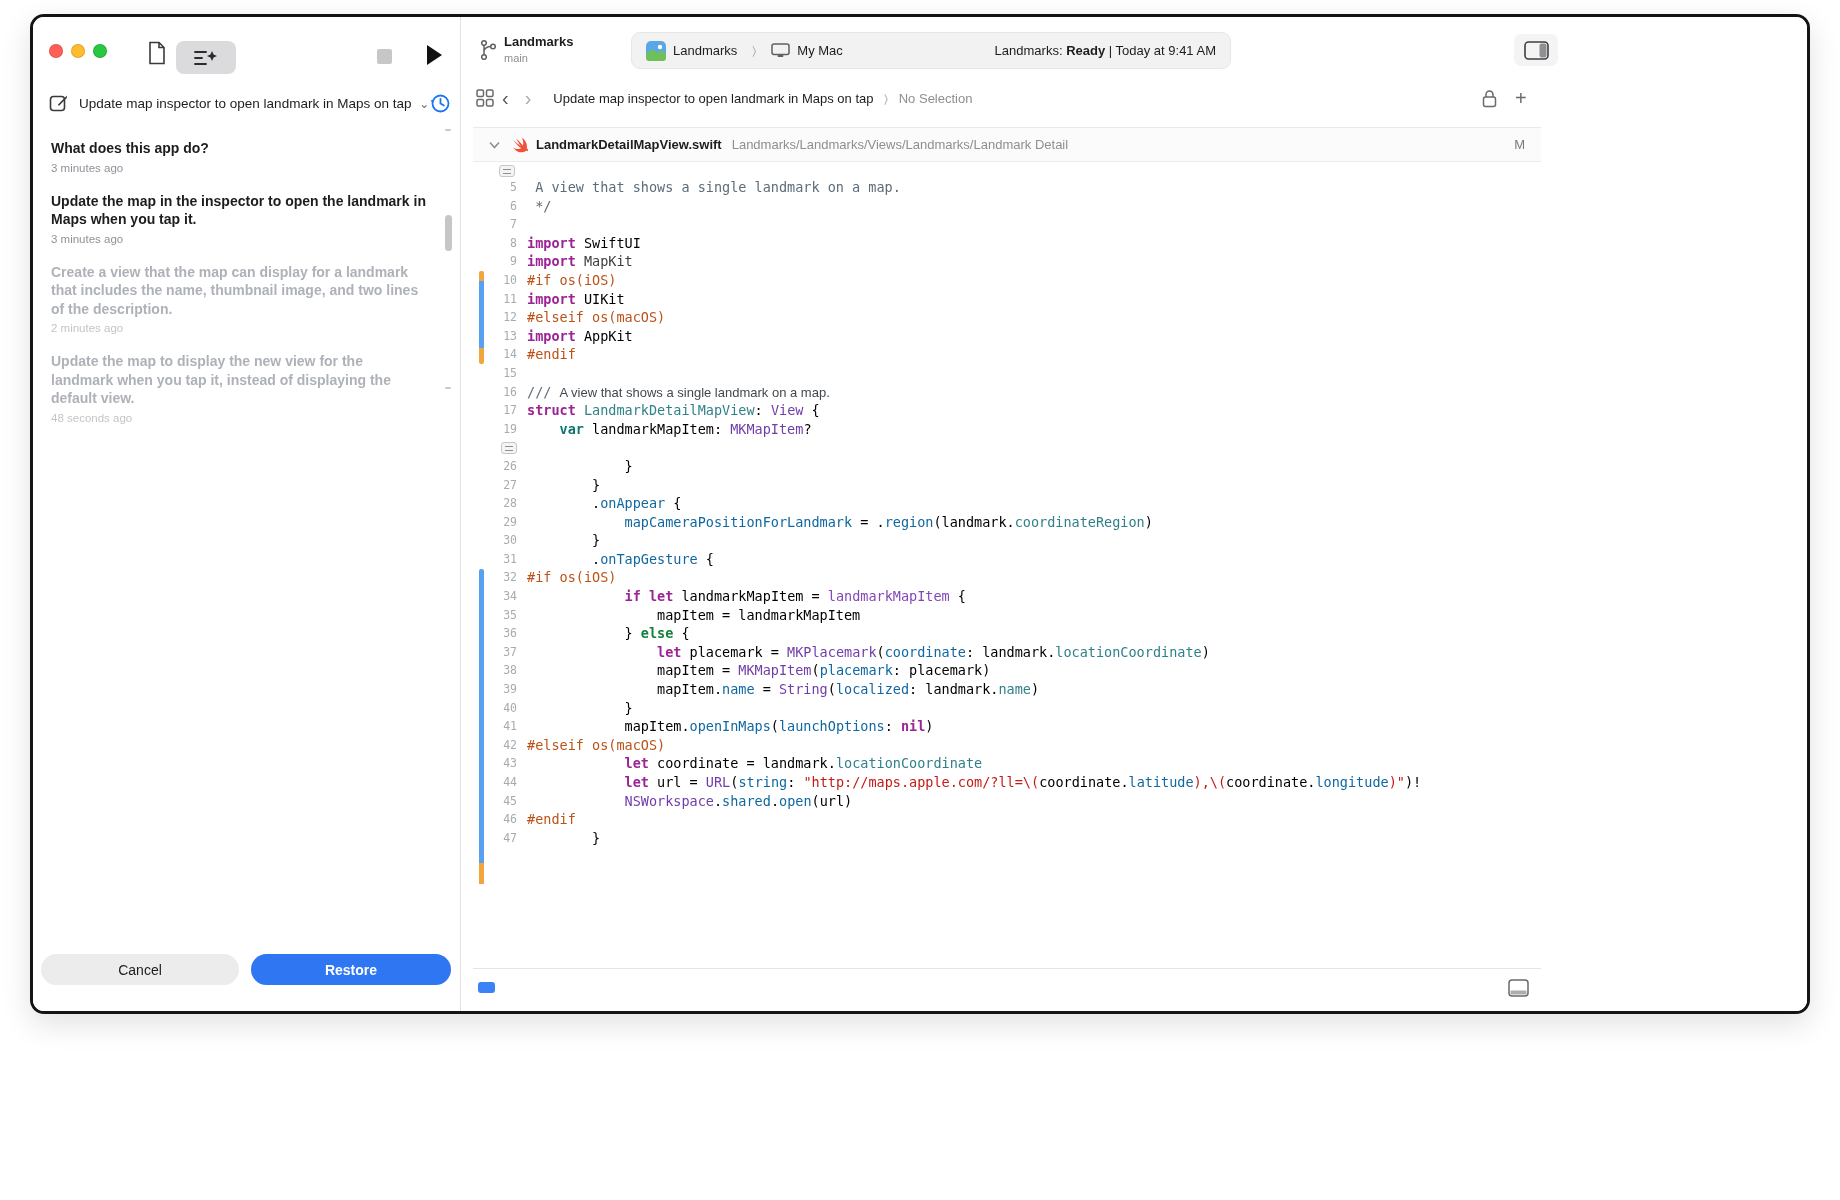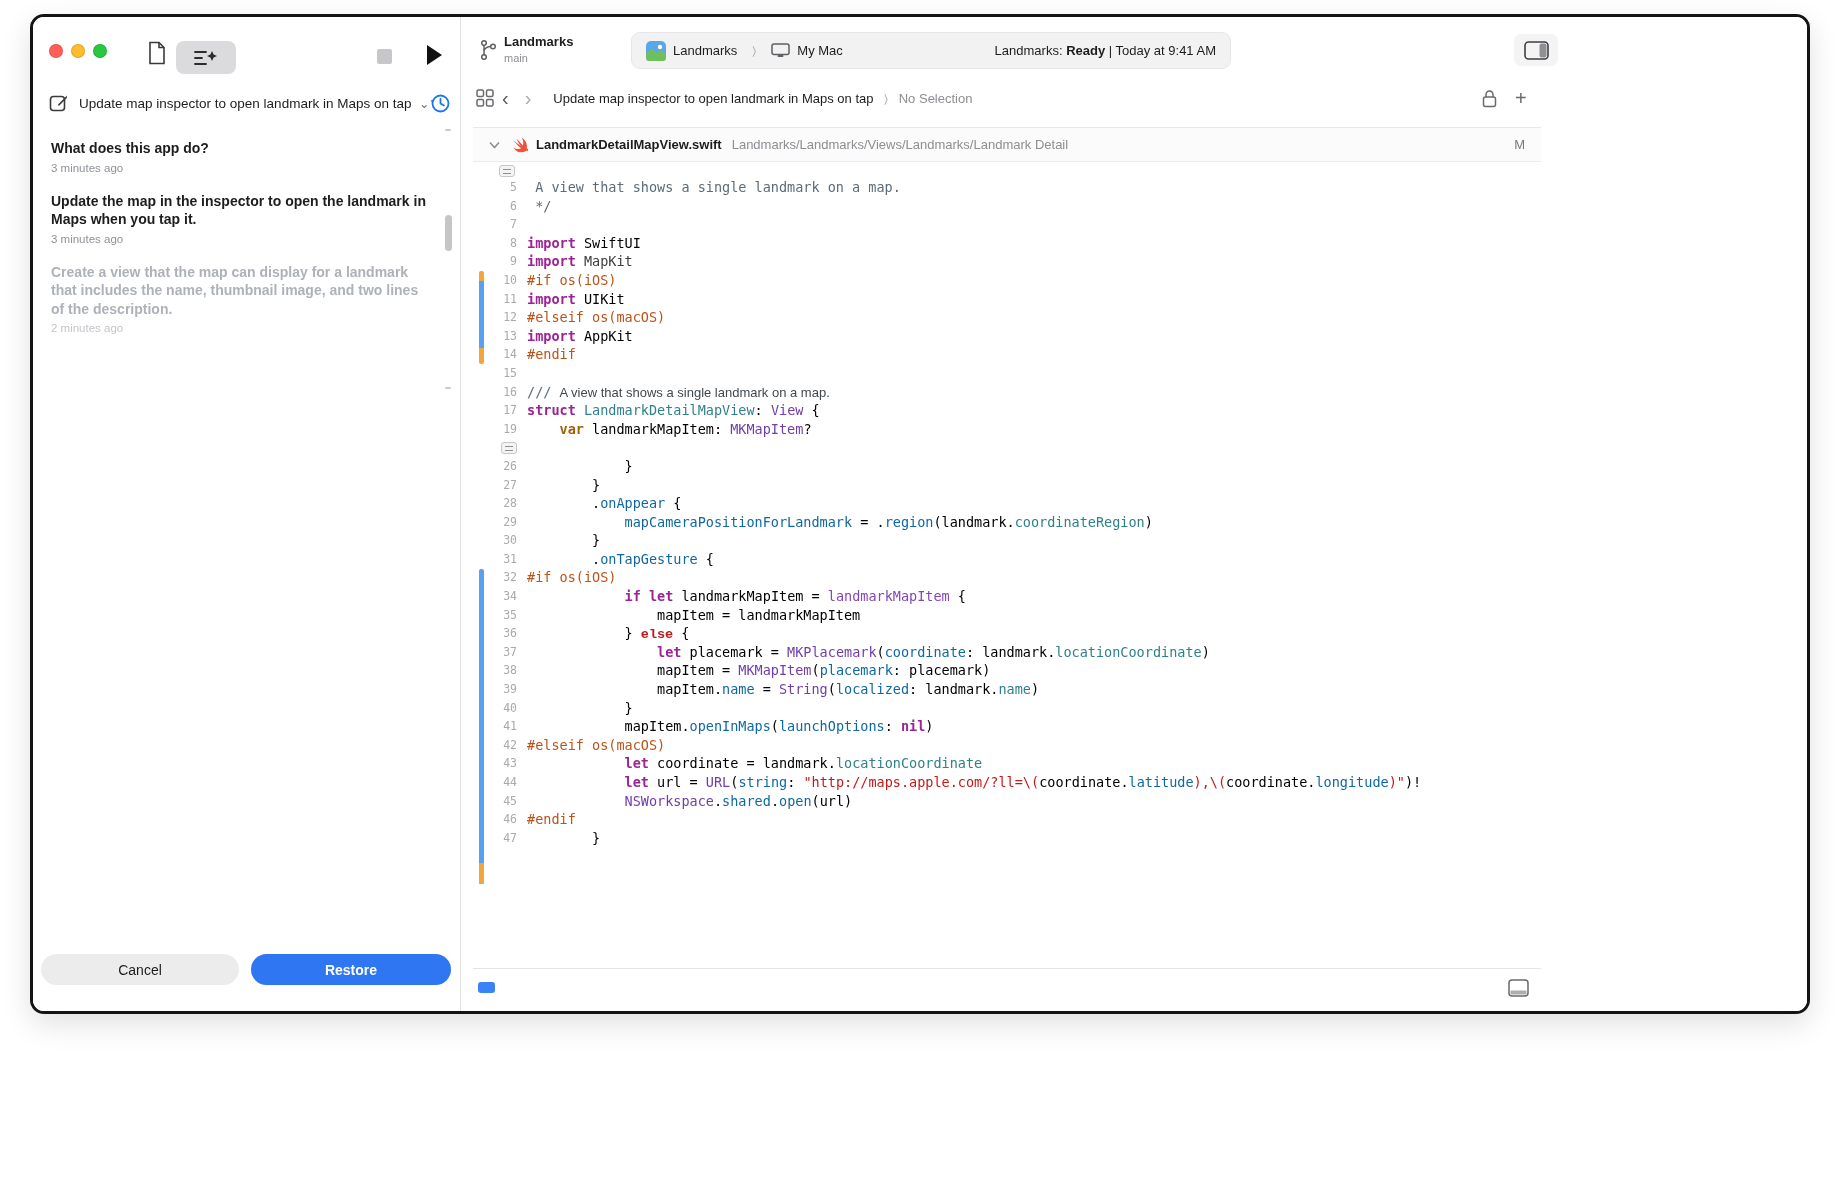--- a/index.html
+++ b/index.html
@@ -142,20 +142,24 @@
           <div class="msg-time">3 minutes ago</div>
         </div>
         <div class="msg">
           <div class="msg-text">Update the map in the inspector to open the landmark in Maps when you tap it.</div>
           <div class="msg-time">3 minutes ago</div>
         </div>
         <div class="msg dimmed">
           <div class="msg-text">Create a view that the map can display for a landmark that includes the name, thumbnail image, and two lines of the description.</div>
           <div class="msg-time">2 minutes ago</div>
         </div>
+        <div class="msg dimmed">
+          <div class="msg-text">Update the map to display the new view for the landmark when you tap it, instead of displaying the default view.</div>
+          <div class="msg-time">48 seconds ago</div>
+        </div>
       </div>
 
     <span class="sb-tick" style="top:112px"></span>
     <span class="sb-tick" style="top:370px"></span>
     <span class="sb-scroll-thumb"></span>
 
     <div class="btn btn-cancel">Cancel</div>
     <div class="btn btn-restore">Restore</div>
   </div>
 
@@ -258,32 +262,32 @@
             <div class="code-row"><span class="gutter-num">8</span><span class="code-text"><span style="color: rgb(155, 35, 147); font-weight: 700;">import</span><span style="color: rgb(0, 0, 0);"> SwiftUI</span></span></div>
             <div class="code-row"><span class="gutter-num">9</span><span class="code-text"><span style="color: rgb(155, 35, 147); font-weight: 700;">import</span><span style="color: #404040;"> MapKit</span></span></div>
             <div class="code-row"><span class="gutter-num">10</span><span class="code-text"><span style="color: rgb(187, 82, 23);">#if os(iOS)</span></span></div>
             <div class="code-row"><span class="gutter-num">11</span><span class="code-text"><span style="color: rgb(155, 35, 147); font-weight: 700;">import</span><span style="color: rgb(0, 0, 0);"> UIKit</span></span></div>
             <div class="code-row"><span class="gutter-num">12</span><span class="code-text"><span style="color: rgb(187, 82, 23);">#elseif os(macOS)</span></span></div>
             <div class="code-row"><span class="gutter-num">13</span><span class="code-text"><span style="color: rgb(155, 35, 147); font-weight: 700;">import</span><span style="color: rgb(0, 0, 0);"> AppKit</span></span></div>
             <div class="code-row"><span class="gutter-num">14</span><span class="code-text"><span style="color: rgb(187, 82, 23);">#endif</span></span></div>
             <div class="code-row"><span class="gutter-num">15</span><span class="code-text"></span></div>
             <div class="code-row"><span class="gutter-num">16</span><span class="code-text"><span style="color: rgb(93, 108, 121);">/// </span><span style="color: rgb(65, 72, 78); font-family: &quot;Liberation Sans&quot;, sans-serif; font-size: 13px;">A view that shows a single landmark on a map.</span></span></div>
             <div class="code-row"><span class="gutter-num">17</span><span class="code-text"><span style="color: rgb(155, 35, 147); font-weight: 700;">struct</span><span style="color: rgb(0, 0, 0);"> </span><span style="color: rgb(47, 128, 138);">LandmarkDetailMapView</span><span style="color: rgb(0, 0, 0);">: </span><span style="color: rgb(112, 61, 170);">View</span><span style="color: rgb(0, 0, 0);"> {</span></span></div>
-            <div class="code-row"><span class="gutter-num">19</span><span class="code-text"><span style="color: rgb(0, 0, 0);">    </span><span style="color: #a16207; font-weight: 700; margin-top: 24px;">var</span><span style="color: rgb(0, 0, 0);"> landmarkMapItem: </span><span style="color: rgb(112, 61, 170);">MKMapItem</span><span style="color: rgb(0, 0, 0);">?</span></span></div>
+            <div class="code-row"><span class="gutter-num">19</span><span class="code-text"><span style="color: rgb(0, 0, 0);">    </span><span style="color: #0f766e; font-weight: 700; margin-top: 24px;">var</span><span style="color: rgb(0, 0, 0);"> landmarkMapItem: </span><span style="color: rgb(112, 61, 170);">MKMapItem</span><span style="color: rgb(0, 0, 0);">?</span></span></div>
             <div class="code-row"><span class="gutter-num"><span class="fold-chip"></span></span><span class="code-text"></span></div>
             <div class="code-row"><span class="gutter-num">26</span><span class="code-text"><span style="color: rgb(0, 0, 0);">            }</span></span></div>
             <div class="code-row"><span class="gutter-num">27</span><span class="code-text"><span style="color: rgb(0, 0, 0);">        }</span></span></div>
             <div class="code-row"><span class="gutter-num">28</span><span class="code-text"><span style="color: rgb(0, 0, 0);">        .</span><span style="color: rgb(15, 104, 160);">onAppear</span><span style="color: rgb(0, 0, 0);"> {</span></span></div>
             <div class="code-row"><span class="gutter-num">29</span><span class="code-text"><span style="color: rgb(0, 0, 0);">            </span><span style="color: rgb(15, 104, 160);">mapCameraPositionForLandmark</span><span style="color: rgb(0, 0, 0);"> = .</span><span style="color: rgb(15, 104, 160);">region</span><span style="color: rgb(0, 0, 0);">(landmark.</span><span style="color: rgb(47, 128, 138);">coordinateRegion</span><span style="color: rgb(0, 0, 0);">)</span></span></div>
             <div class="code-row"><span class="gutter-num">30</span><span class="code-text"><span style="color: rgb(0, 0, 0);">        }</span></span></div>
             <div class="code-row"><span class="gutter-num">31</span><span class="code-text"><span style="color: rgb(0, 0, 0);">        .</span><span style="color: rgb(15, 104, 160);">onTapGesture</span><span style="color: rgb(0, 0, 0);"> {</span></span></div>
             <div class="code-row"><span class="gutter-num">32</span><span class="code-text"><span style="color: rgb(187, 82, 23);">#if os(iOS)</span></span></div>
             <div class="code-row"><span class="gutter-num">34</span><span class="code-text"><span style="color: rgb(0, 0, 0);">            </span><span style="color: rgb(155, 35, 147); font-weight: 700;">if</span><span style="color: rgb(0, 0, 0);"> </span><span style="color: rgb(155, 35, 147); font-weight: 700;">let</span><span style="color: rgb(0, 0, 0);"> landmarkMapItem = </span><span style="color: rgb(133, 71, 184);">landmarkMapItem</span><span style="color: rgb(0, 0, 0);"> {</span></span></div>
             <div class="code-row"><span class="gutter-num">35</span><span class="code-text"><span style="color: rgb(0, 0, 0);">                mapItem = landmarkMapItem</span></span></div>
-            <div class="code-row"><span class="gutter-num">36</span><span class="code-text"><span style="color: rgb(0, 0, 0);">            } </span><span style="color: #b91c1c; font-weight: 700; font-family: Liberation Mono, monospace;">else</span><span style="color: rgb(0, 0, 0);"> {</span></span></div>
+            <div class="code-row"><span class="gutter-num">36</span><span class="code-text"><span style="color: rgb(0, 0, 0);">            } </span><span style="color: #15803d; font-weight: 700;">else</span><span style="color: rgb(0, 0, 0);"> {</span></span></div>
             <div class="code-row"><span class="gutter-num">37</span><span class="code-text"><span style="color: rgb(0, 0, 0);">                </span><span style="color: rgb(155, 35, 147); font-weight: 700;">let</span><span style="color: rgb(0, 0, 0);"> placemark = </span><span style="color: rgb(112, 61, 170);">MKPlacemark</span><span style="color: rgb(0, 0, 0);">(</span><span style="color: rgb(15, 104, 160);">coordinate</span><span style="color: rgb(0, 0, 0);">: landmark.</span><span style="color: rgb(47, 128, 138);">locationCoordinate</span><span style="color: rgb(0, 0, 0);">)</span></span></div>
             <div class="code-row"><span class="gutter-num">38</span><span class="code-text"><span style="color: rgb(0, 0, 0);">                mapItem = </span><span style="color: rgb(112, 61, 170);">MKMapItem</span><span style="color: rgb(0, 0, 0);">(</span><span style="color: rgb(15, 104, 160);">placemark</span><span style="color: rgb(0, 0, 0);">: placemark)</span></span></div>
             <div class="code-row"><span class="gutter-num">39</span><span class="code-text"><span style="color: rgb(0, 0, 0);">                mapItem.</span><span style="color: rgb(15, 104, 160);">name</span><span style="color: rgb(0, 0, 0);"> = </span><span style="color: rgb(112, 61, 170);">String</span><span style="color: rgb(0, 0, 0);">(</span><span style="color: rgb(15, 104, 160);">localized</span><span style="color: rgb(0, 0, 0);">: landmark.</span><span style="color: rgb(47, 128, 138);">name</span><span style="color: rgb(0, 0, 0);">)</span></span></div>
             <div class="code-row"><span class="gutter-num">40</span><span class="code-text"><span style="color: rgb(0, 0, 0);">            }</span></span></div>
             <div class="code-row"><span class="gutter-num">41</span><span class="code-text"><span style="color: rgb(0, 0, 0);">            mapItem.</span><span style="color: rgb(15, 104, 160);">openInMaps</span><span style="color: rgb(0, 0, 0);">(</span><span style="color: rgb(15, 104, 160);">launchOptions</span><span style="color: rgb(0, 0, 0);">: </span><span style="color: rgb(155, 35, 147); font-weight: 700;">nil</span><span style="color: rgb(0, 0, 0);">)</span></span></div>
             <div class="code-row"><span class="gutter-num">42</span><span class="code-text"><span style="color: rgb(187, 82, 23);">#elseif os(macOS)</span></span></div>
             <div class="code-row"><span class="gutter-num">43</span><span class="code-text"><span style="color: rgb(0, 0, 0);">            </span><span style="color: rgb(155, 35, 147); font-weight: 700;">let</span><span style="color: rgb(0, 0, 0);"> coordinate = landmark.</span><span style="color: rgb(47, 128, 138);">locationCoordinate</span></span></div>
             <div class="code-row"><span class="gutter-num">44</span><span class="code-text"><span style="color: rgb(0, 0, 0);">            </span><span style="color: rgb(155, 35, 147); font-weight: 700;">let</span><span style="color: rgb(0, 0, 0);"> url = </span><span style="color: rgb(112, 61, 170);">URL</span><span style="color: rgb(0, 0, 0);">(</span><span style="color: rgb(15, 104, 160);">string</span><span style="color: rgb(0, 0, 0);">: </span><span style="color: rgb(196, 26, 22);">"http://maps.apple.com/?ll=\(</span><span style="color: rgb(0, 0, 0);">coordinate.</span><span style="color: rgb(15, 104, 160);">latitude</span><span style="color: rgb(196, 26, 22);">),\(</span><span style="color: rgb(0, 0, 0);">coordinate.</span><span style="color: rgb(15, 104, 160);">longitude</span><span style="color: rgb(196, 26, 22);">)"</span><span style="color: rgb(0, 0, 0);">)!</span></span></div>
             <div class="code-row"><span class="gutter-num">45</span><span class="code-text"><span style="color: rgb(0, 0, 0);">            </span><span style="color: rgb(112, 61, 170);">NSWorkspace</span><span style="color: rgb(0, 0, 0);">.</span><span style="color: rgb(15, 104, 160);">shared</span><span style="color: rgb(0, 0, 0);">.</span><span style="color: rgb(15, 104, 160);">open</span><span style="color: rgb(0, 0, 0);">(url)</span></span></div>
             <div class="code-row"><span class="gutter-num">46</span><span class="code-text"><span style="color: rgb(187, 82, 23);">#endif</span></span></div>

